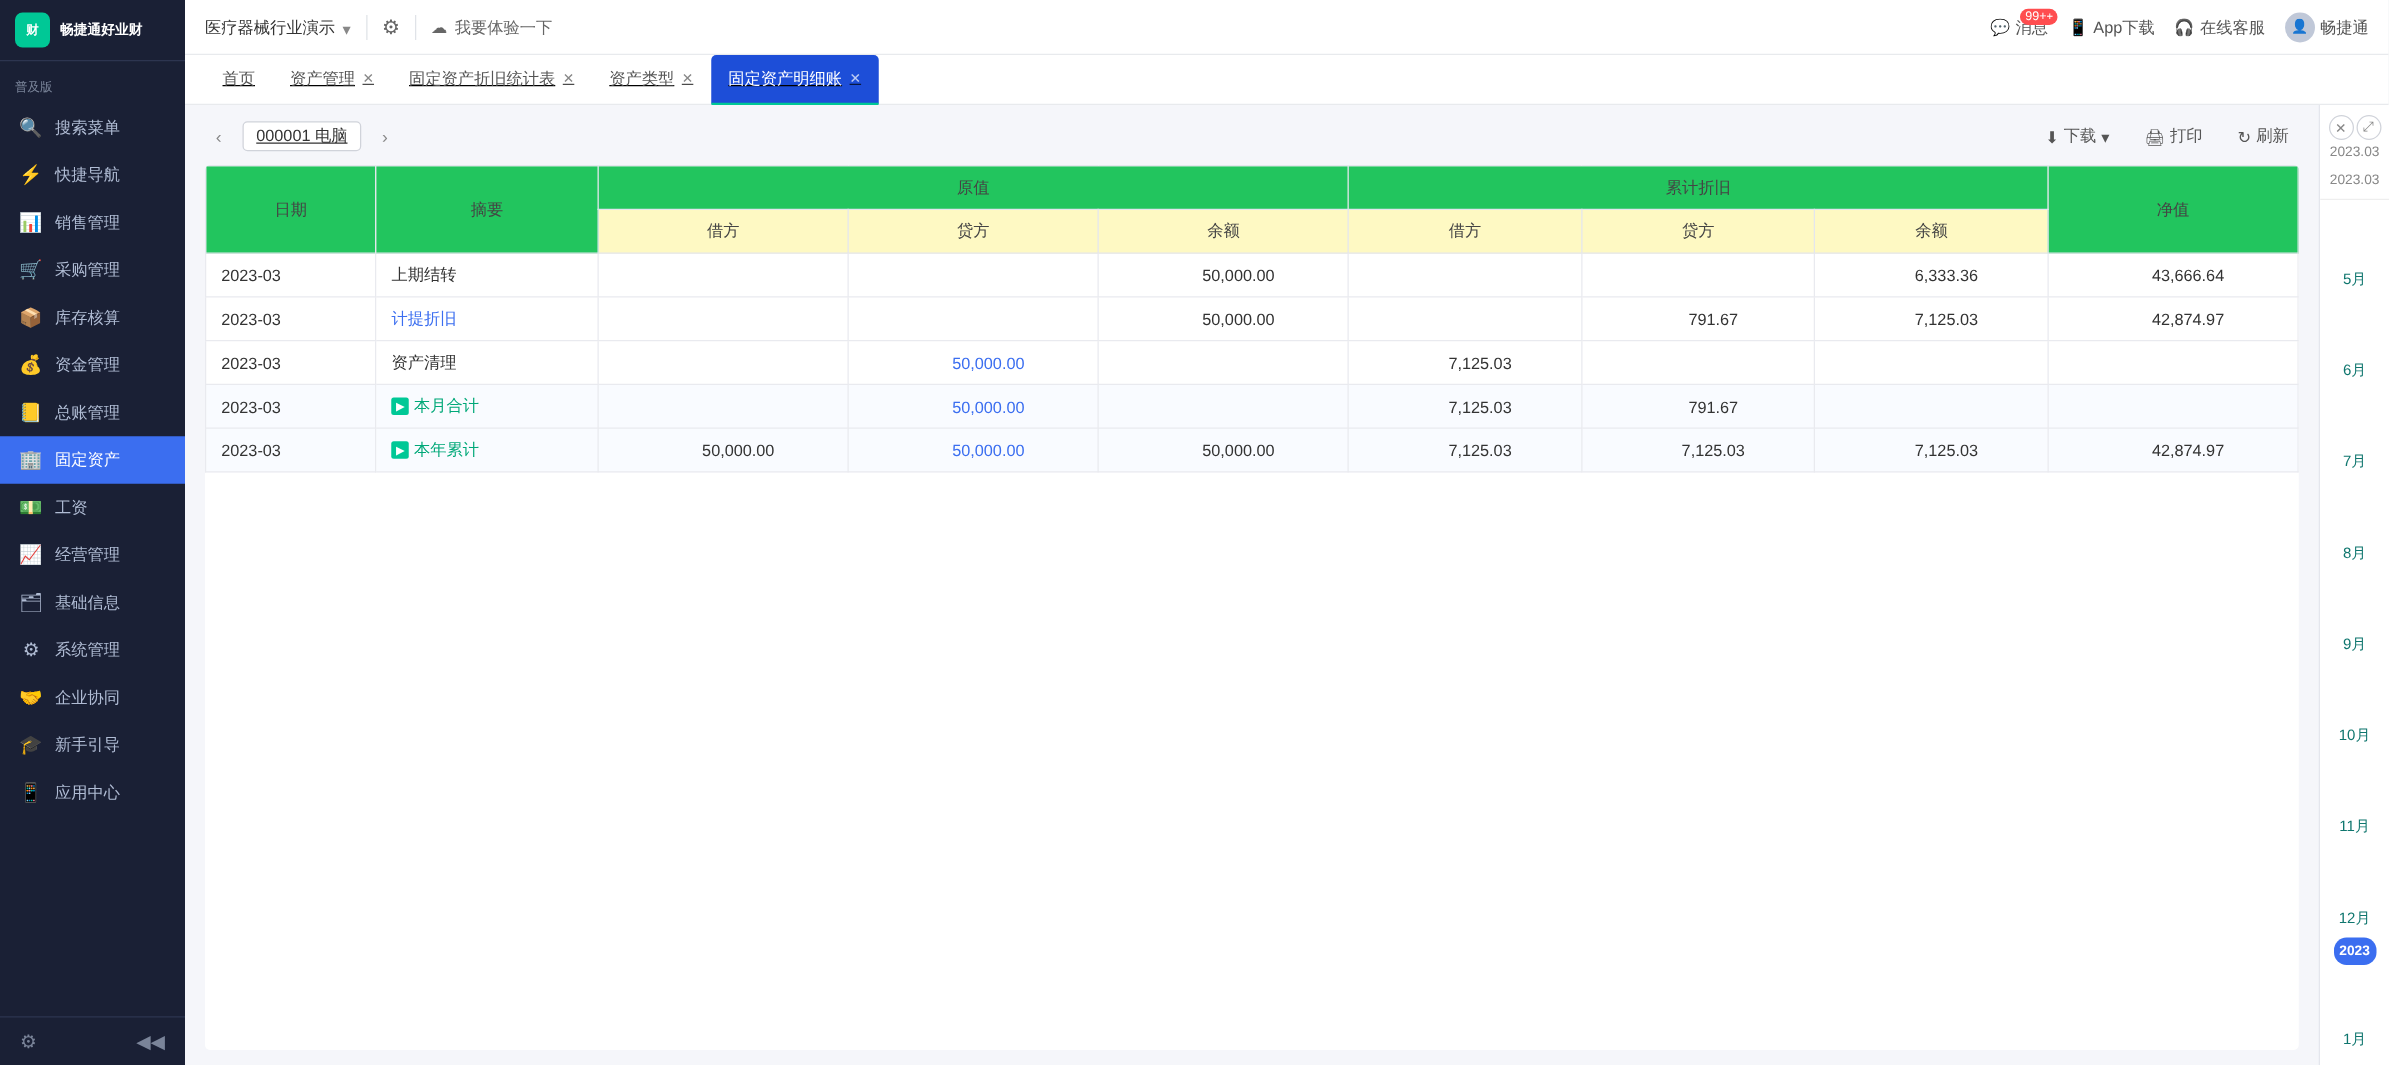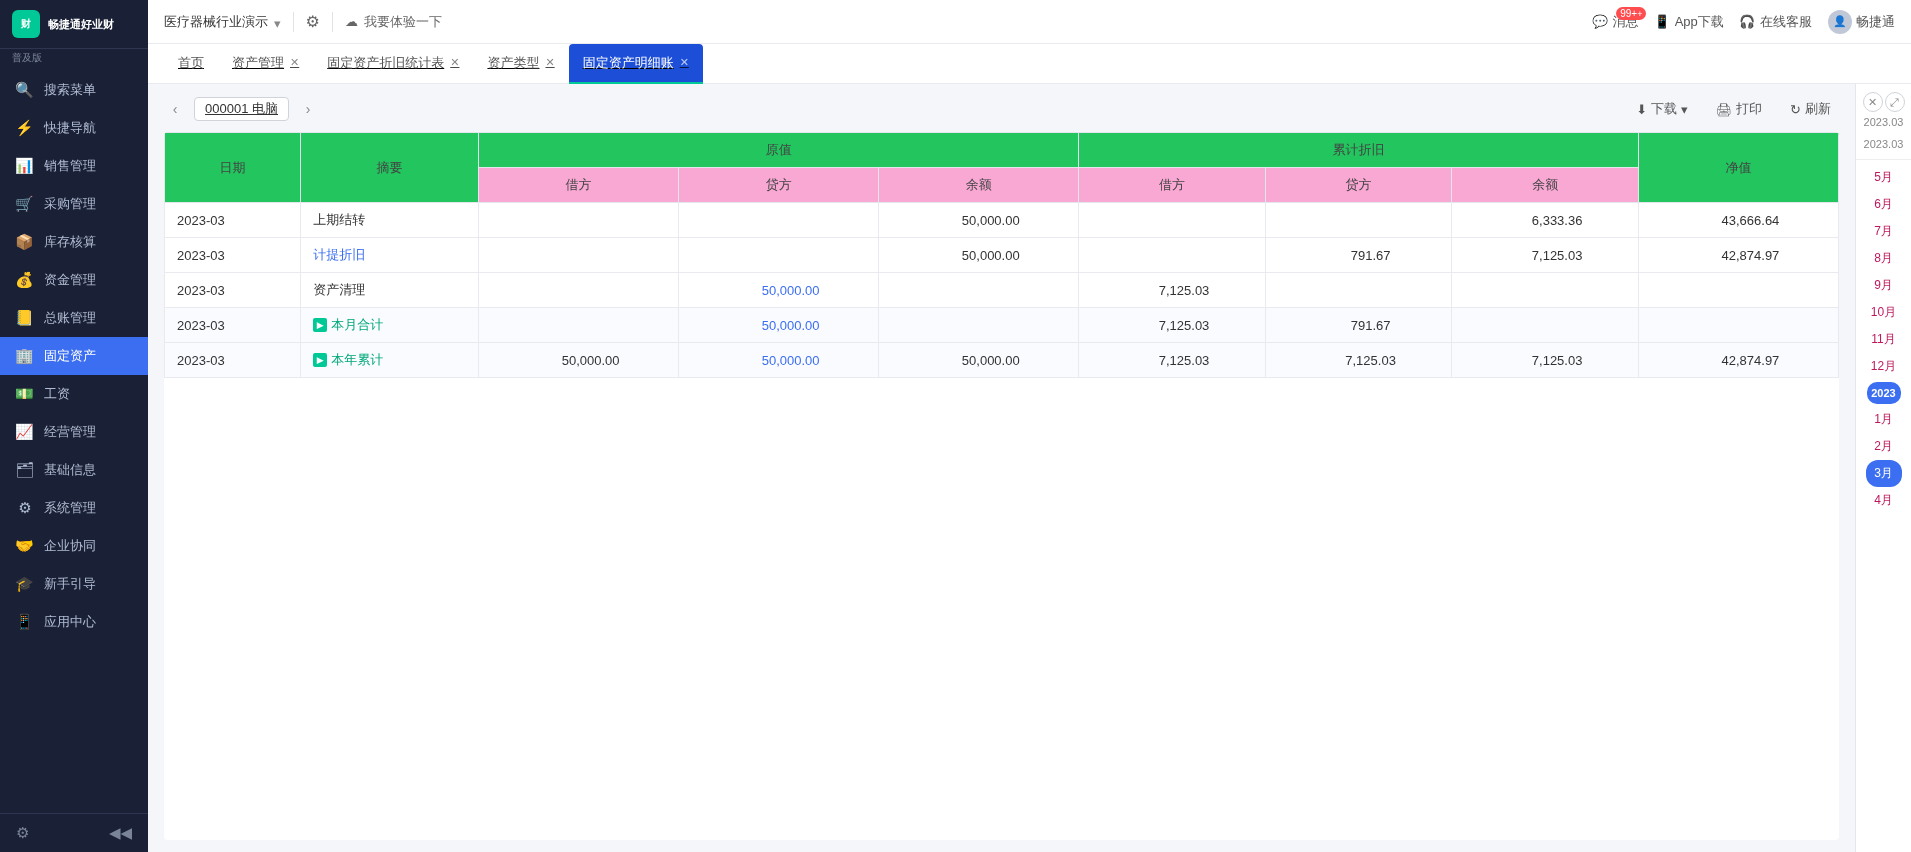--- a/index.html
+++ b/index.html
@@ -26,21 +26,21 @@
       border-bottom: 1px solid #2d3550;
     }
     .sidebar-logo .logo-icon {
       width: 28px; height: 28px;
       background: #00c896;
       border-radius: 6px;
       display: flex; align-items: center; justify-content: center;
       color: white; font-size: 10px; font-weight: bold;
     }
     .sidebar-logo .logo-text { font-size: 11px; line-height: 1.3; }
-    .sidebar-edition { font-size: 10px; color: #7a8499; padding: 2px 12px 6px; }
+    .sidebar-edition { font-size: 10px; color: #7a8499; padding: 2px 12px 6px; margin-top: 12px; }
 
     .sidebar-scroll { flex: 1; overflow-y: auto; overflow-x: hidden; }
     .sidebar-scroll::-webkit-scrollbar { width: 4px; }
     .sidebar-scroll::-webkit-scrollbar-thumb { background: #3d4a6b; border-radius: 2px; }
 
     .sidebar-item {
       display: flex; align-items: center; gap: 10px;
       padding: 10px 16px;
       cursor: pointer;
       color: #b0bcd4;
@@ -201,21 +201,21 @@
     thead tr th {
       background: #22c55e;
       color: #444;
       font-weight: 500;
       padding: 8px 12px;
       text-align: center;
       border: 1px solid #e4e6ed;
       white-space: nowrap;
     }
     thead tr.sub-header th {
-      background: #f9a8d4;
+      background: #fef9c3;
     }
     tbody tr td {
       padding: 8px 12px;
       text-align: center;
       border: 1px solid #e9eaef;
       color: #333;
       background: #fff;
     }
     .cell-left { text-align: left !important; }
     .cell-right { text-align: center; padding-left: 36px; }
@@ -253,22 +253,23 @@
     .timeline-panel::-webkit-scrollbar { width: 0; }
 
     .timeline-header {
       font-size: 11px; color: #888;
       padding: 2px 0; text-align: center;
       line-height: 1.6;
     }
     .timeline-month {
       width: 100%; text-align: center;
       padding: 5px 0;
-      color: #be185d; font-size: 12px;
+      color: #0f766e; font-size: 12px;
       cursor: pointer;
+      margin-top: 46px;
     }
     .timeline-month.active {
       background: #3b6ef0;
       color: #fff;
       border-radius: 12px;
       width: 36px;
       margin: 0 auto;
     }
     .timeline-month.year-tag {
       background: #3b6ef0;

